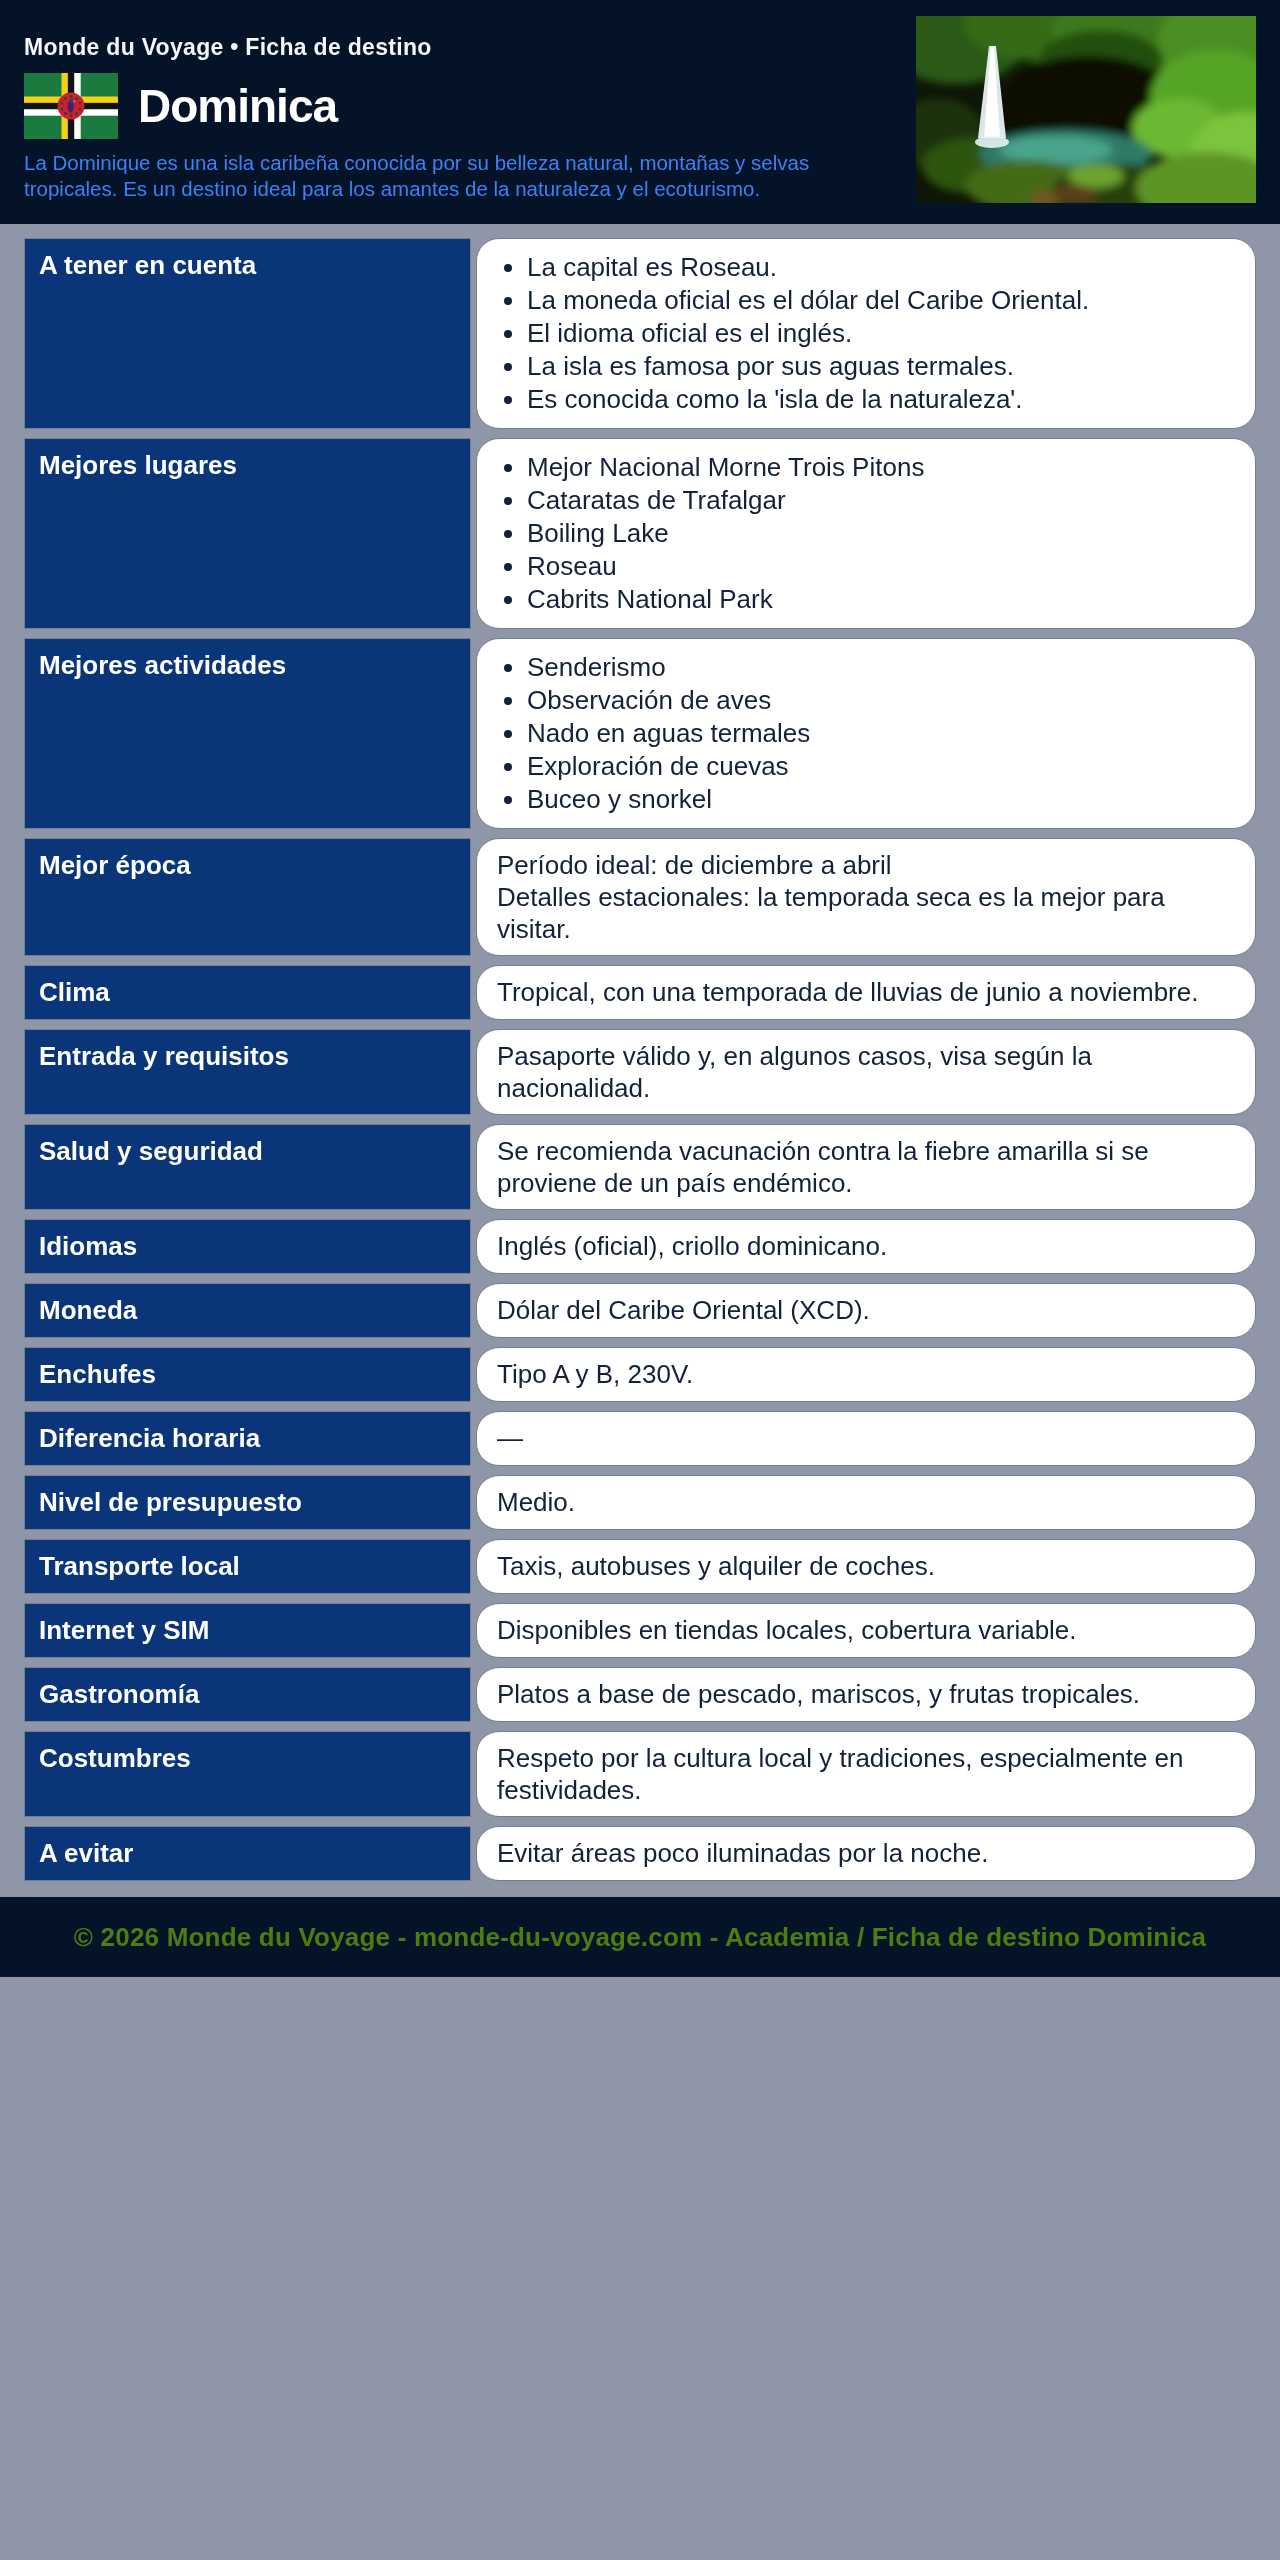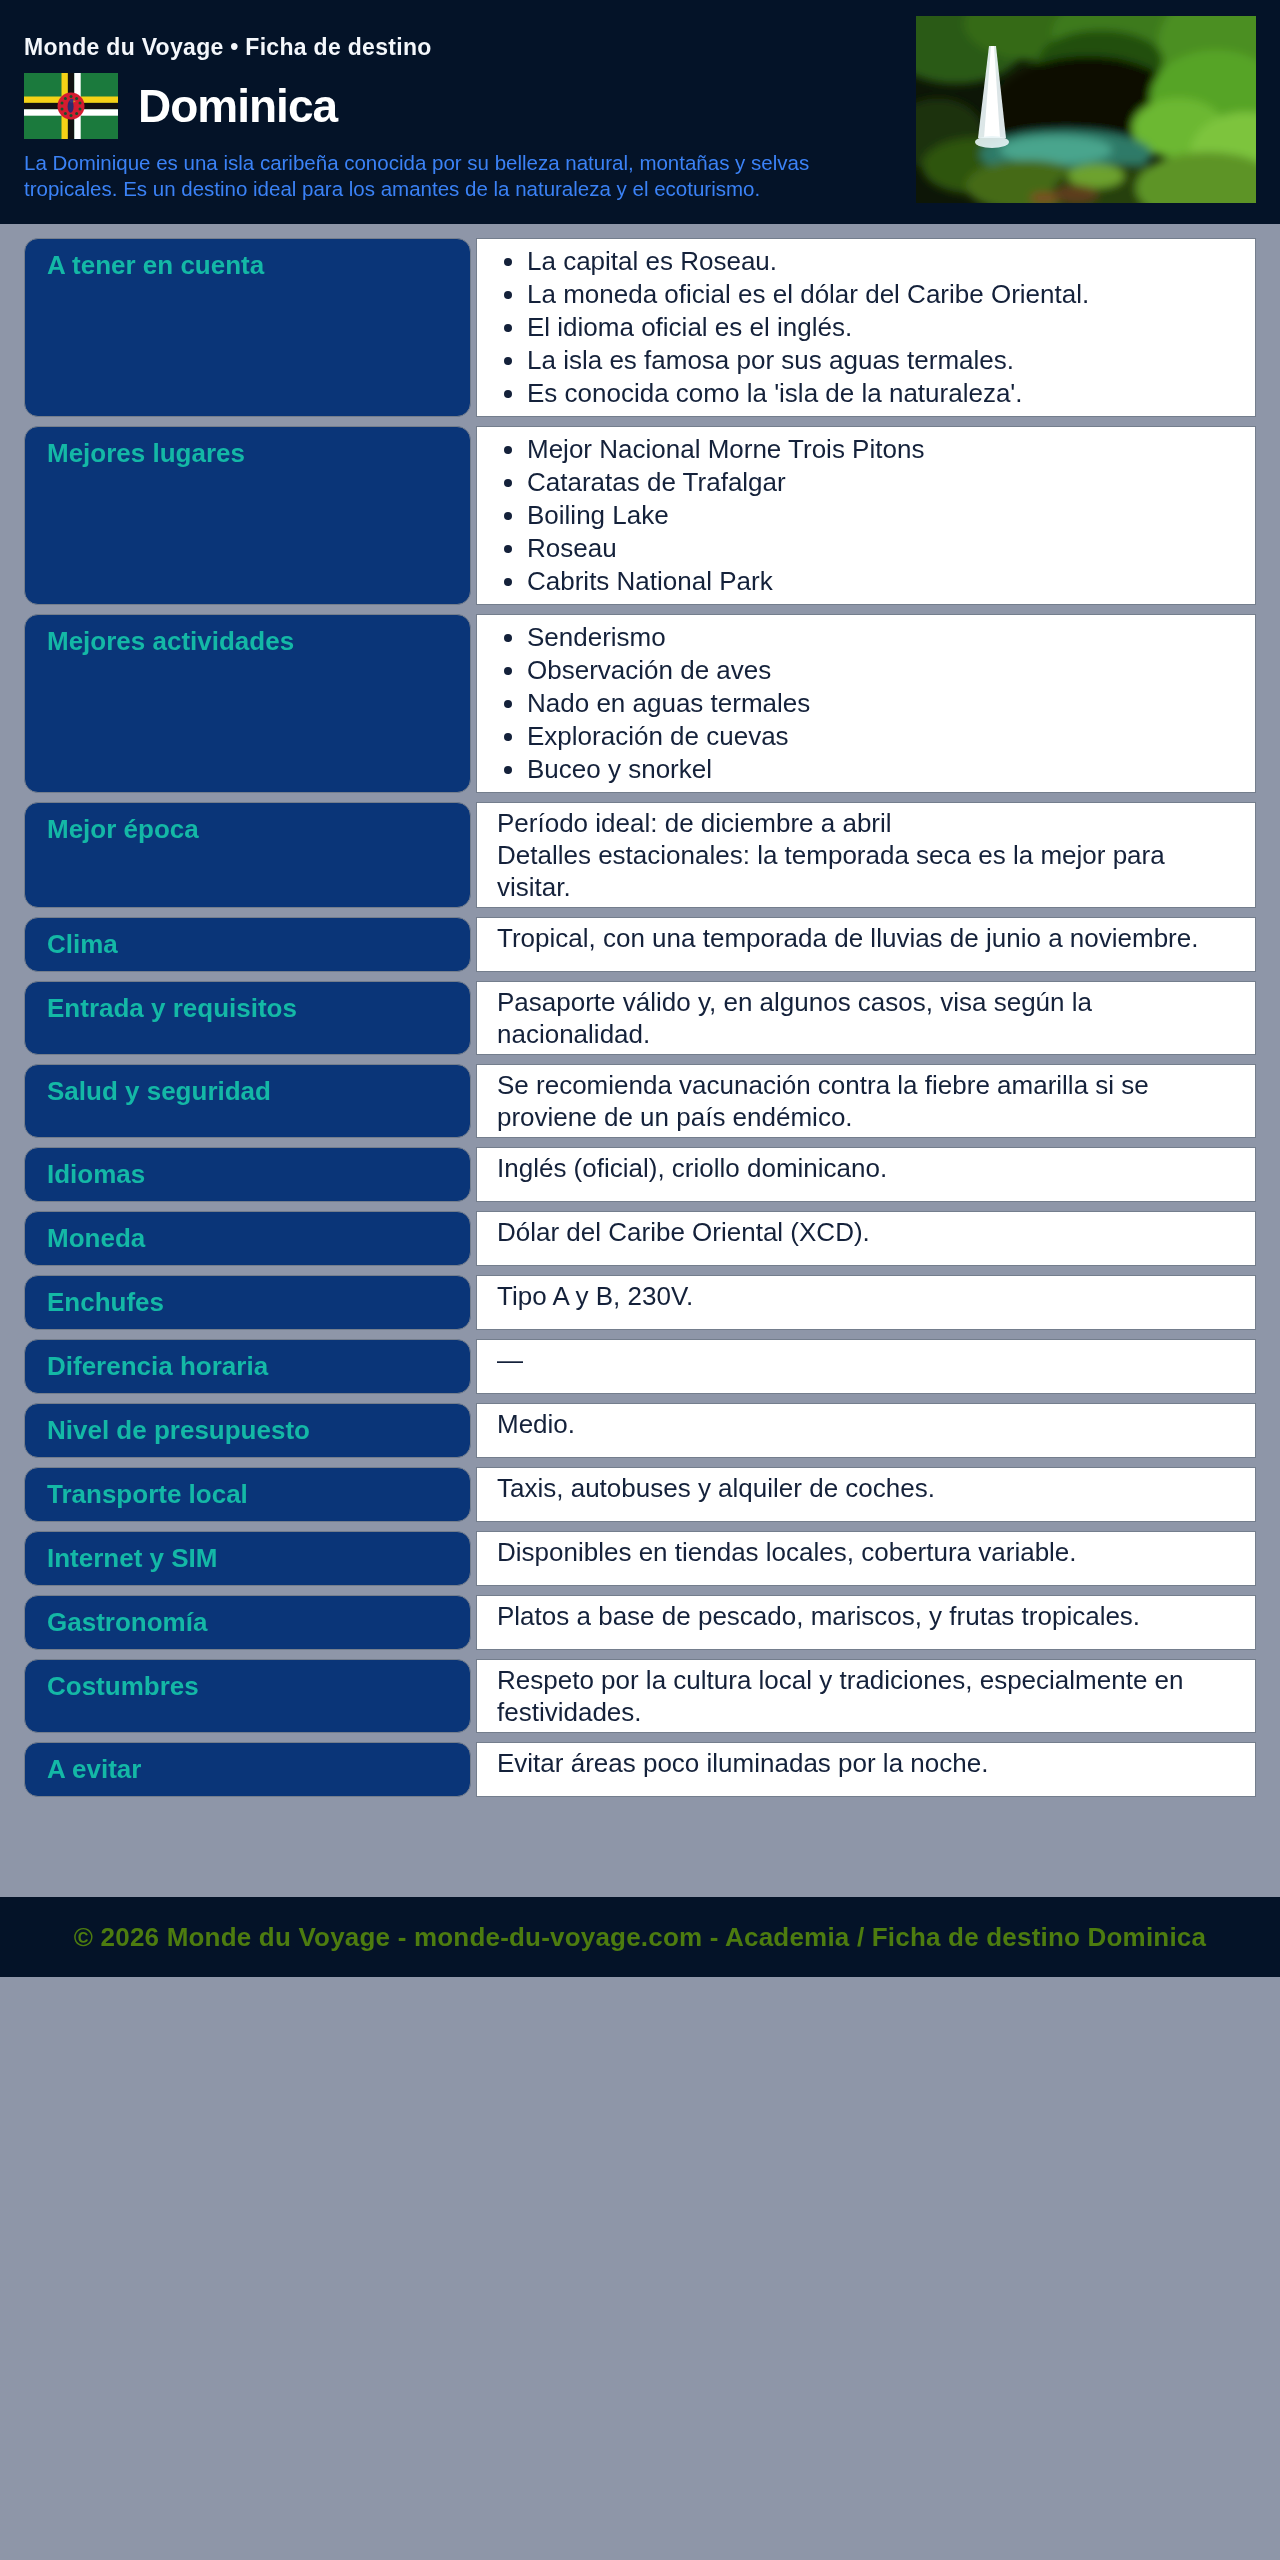--- a/index.html
+++ b/index.html
@@ -13,24 +13,24 @@
   .title-row{display:flex;align-items:center;gap:20px;margin-top:10px;height:70px;}
   .flag{width:94px;height:66px;display:block;flex:0 0 auto;}
   .page-title{font-size:46px;font-weight:bold;line-height:1;margin:0;color:#ffffff;letter-spacing:-1px;}
   .description{margin-top:9px;max-width:805px;font-size:20.5px;line-height:26px;color:#3b82f6;}
   .photo{position:absolute;top:16px;right:24px;width:340px;height:187px;display:block;}
 
   
   .table-wrap{padding:5px 19px 0 19px;}
   table.info{width:100%;border-collapse:separate;border-spacing:5px 9px;table-layout:fixed;}
   td{vertical-align:top;border:1px solid #747e8d;}
-  td.label-cell{background:#0a3578;color:#14b8a6;font-weight:bold;font-size:26px;
-                padding:11px 16px 11px 22px;width:447px;border-radius:14px;}
+  td.label-cell{background:#0a3578;color:#ffffff;font-weight:bold;font-size:26px;
+                padding:11px 16px 11px 14px;width:447px;}
   td.content-cell{background:#ffffff;color:#14213a;font-size:26px;line-height:32px;
-                  padding:4px 20px;}
+                  padding:10px 20px;border-radius:23px;}
   td.content-cell ul{margin:2px 0;padding-left:30px;}
   td.content-cell li{line-height:33px;}
   td.content-cell .line{line-height:32px;}
 
   
   .footer{margin-top:auto;height:80px;background:#041328;display:flex;align-items:center;justify-content:center;}
   .footer-text{color:#4d7c0f;font-size:26px;font-weight:bold;letter-spacing:.2px;}
 </style>
 </head>
 <body>

